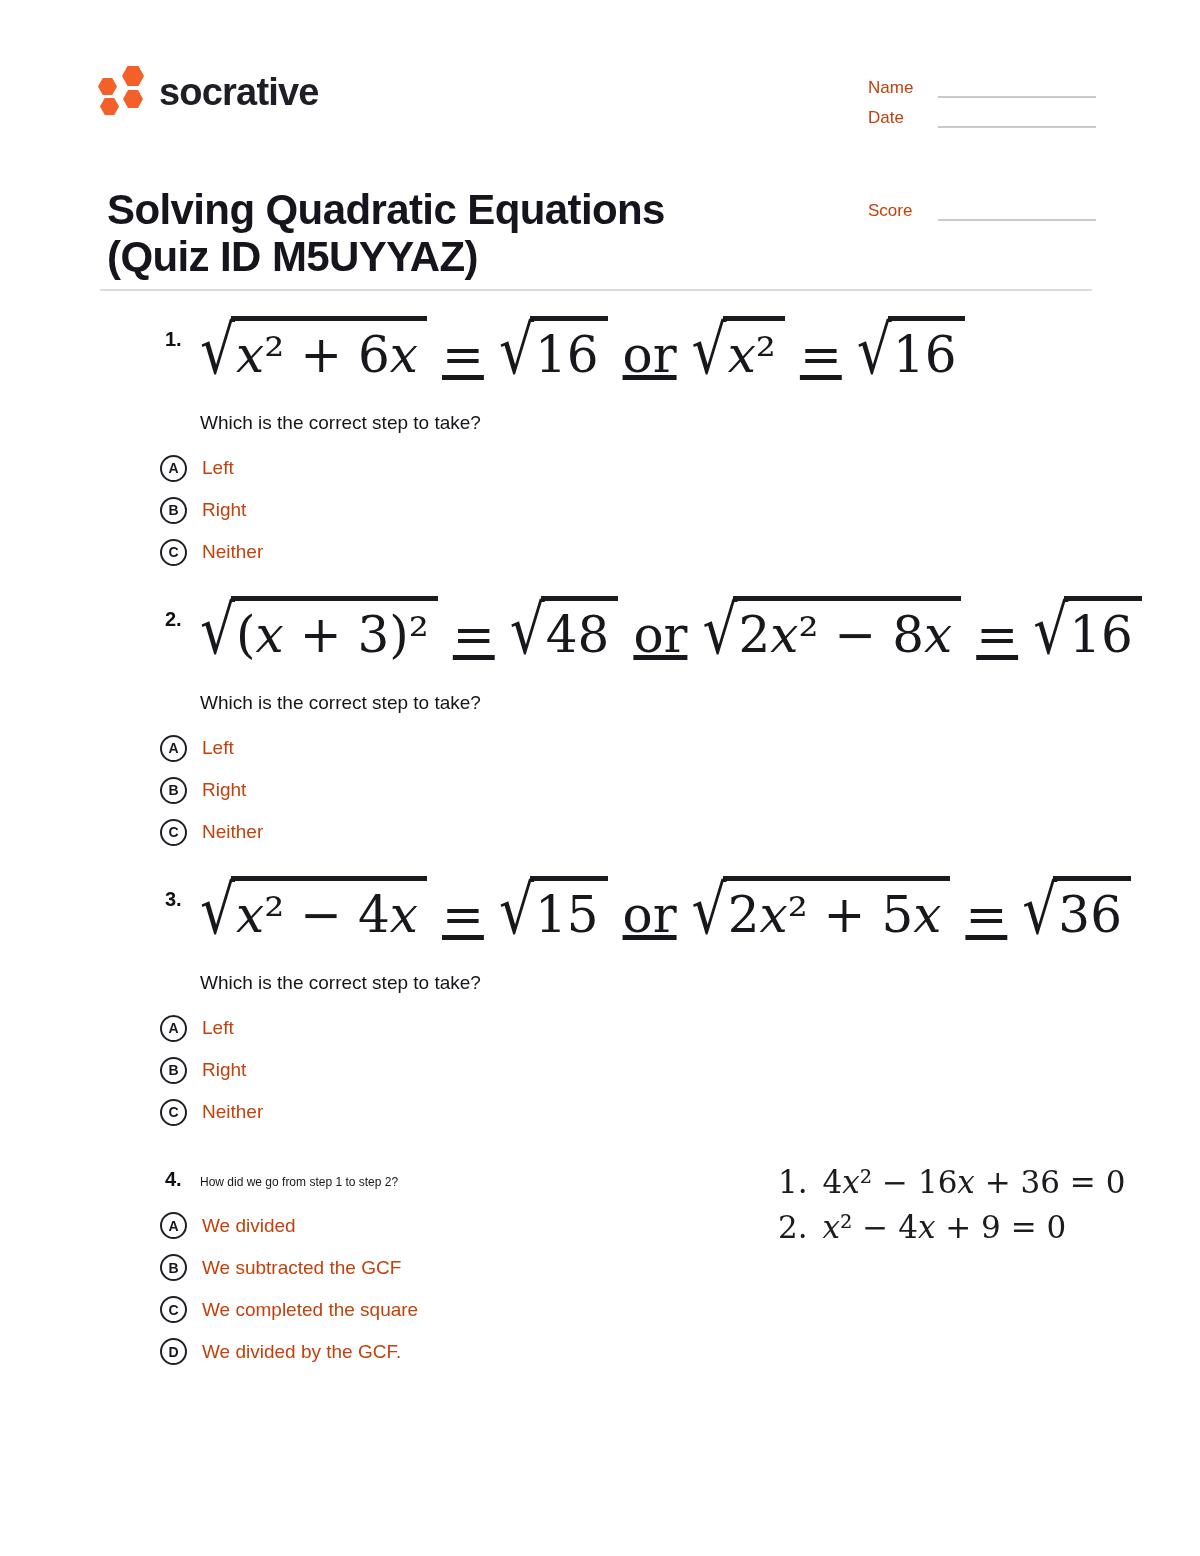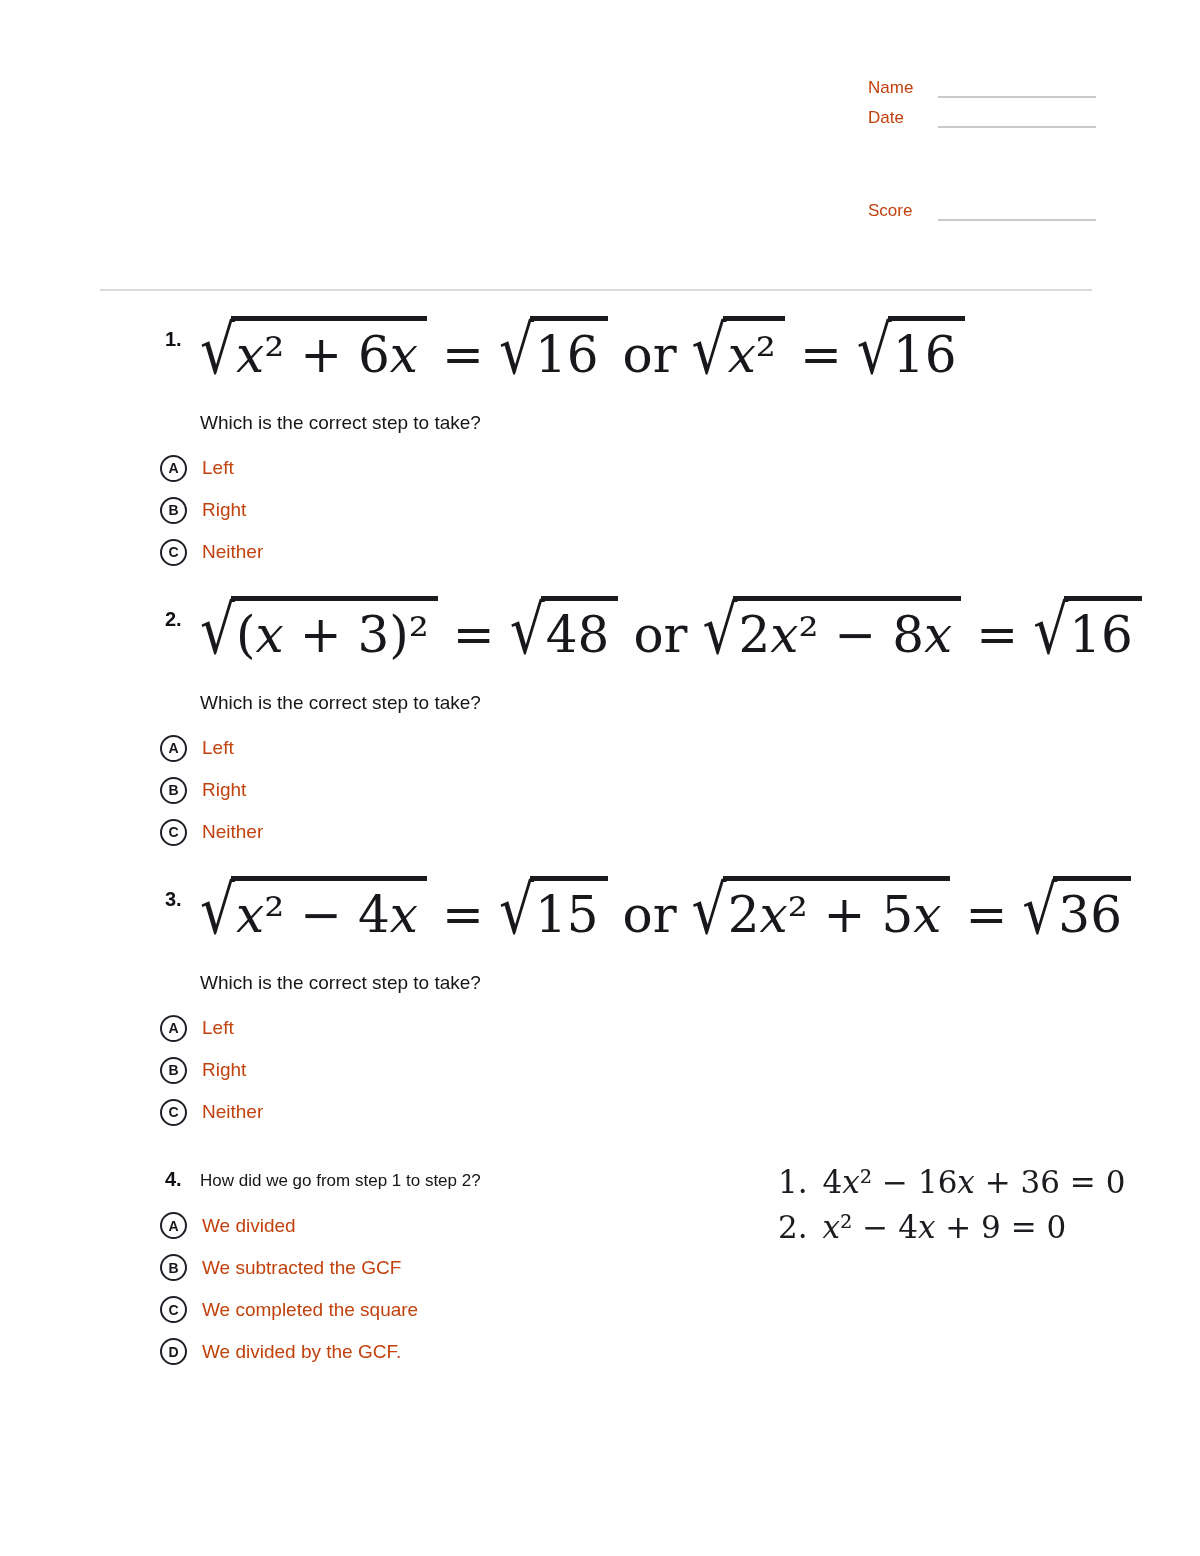--- a/index.html
+++ b/index.html
@@ -29,24 +29,24 @@
   .title span { display:block; }
 
   .divider { position:absolute; left:100px; top:289px; width:992px; height:2px; background:#dbdbdb; }
 
   
   #questions .question { position:absolute; left:158px; width:980px; }
   .eqrow { display:flex; align-items:flex-start; }
   .qnum { font-weight:700; font-size:20px; color:#101016; padding-left:7px; min-width:35px; flex:0 0 35px; }
   .qnum-eq { padding-top:12px; }
   .q4row { display:flex; align-items:baseline; }
-  .q4prompt { font-size:17px; color:#15151a; }
+  .q4prompt { font-size:12px; color:#15151a; }
 
   .equation { font-family:"DejaVu Serif", serif; font-size:50px; color:#17171c;
-              line-height:1.25; white-space:nowrap; filter:blur(0.45px); }
+              line-height:1.25; white-space:nowrap; filter:blur(0.45px);text-decoration:underline; }
   .eq-op { margin:0 15px; }
   .sqrt { display:inline-block; white-space:nowrap; }
   .rad { display:inline-block; font-size:1.1em; line-height:1; transform:scaleY(1.22);
          transform-origin:60% 72%; margin-right:-4px; }
   .vinc { display:inline-block; border-top:5px solid #1a1a1f; padding:3px 9px 0 5px; }
   .equation i, .side-expr i { font-style:italic; }
 
   .prompt { margin-left:42px; margin-top:25px; font-size:19px; color:#15151a; }
   .options { margin-top:21px; padding-left:2px; }
   .opt-row { display:flex; align-items:center; margin-bottom:15px; height:27px; cursor:pointer; }
@@ -58,32 +58,45 @@
   .side-eqs { position:absolute; left:778px; top:1160px; font-family:"DejaVu Serif", serif;
               font-size:31px; color:#1b1b20; filter:blur(0.35px); }
   .side-line { display:flex; align-items:baseline; line-height:45px; white-space:nowrap; }
   .side-num { margin-right:15px; }
 </style>
 </head>
 <body>
 
 <div class="page">
 
+  <div class="logo">
+    <div class="hexes">
+      <span class="hex hex-tr" style="background: rgb(244, 96, 42);"></span>
+      <span class="hex hex-ml" style="background: rgb(244, 96, 42);"></span>
+      <span class="hex hex-mr" style="background: rgb(244, 96, 42);"></span>
+      <span class="hex hex-bl" style="background: rgb(244, 96, 42);"></span>
+    </div>
+    <div class="wordmark">socrative</div>
+  </div>
 
   <div class="fill-block">
     <div class="fill-row">
       <span class="fill-label">Name</span>
       <span class="fill-line"></span>
     </div>
     <div class="fill-row">
       <span class="fill-label">Date</span>
       <span class="fill-line"></span>
     </div>
   </div>
 
+  <h1 class="title">
+    <span>Solving Quadratic Equations</span>
+    <span>(Quiz ID M5UYYAZ)</span>
+  </h1>
 
   <div class="score-block">
     <div class="fill-row">
       <span class="fill-label">Score</span>
       <span class="fill-line"></span>
     </div>
   </div>
 
   <div class="divider"></div>
 

